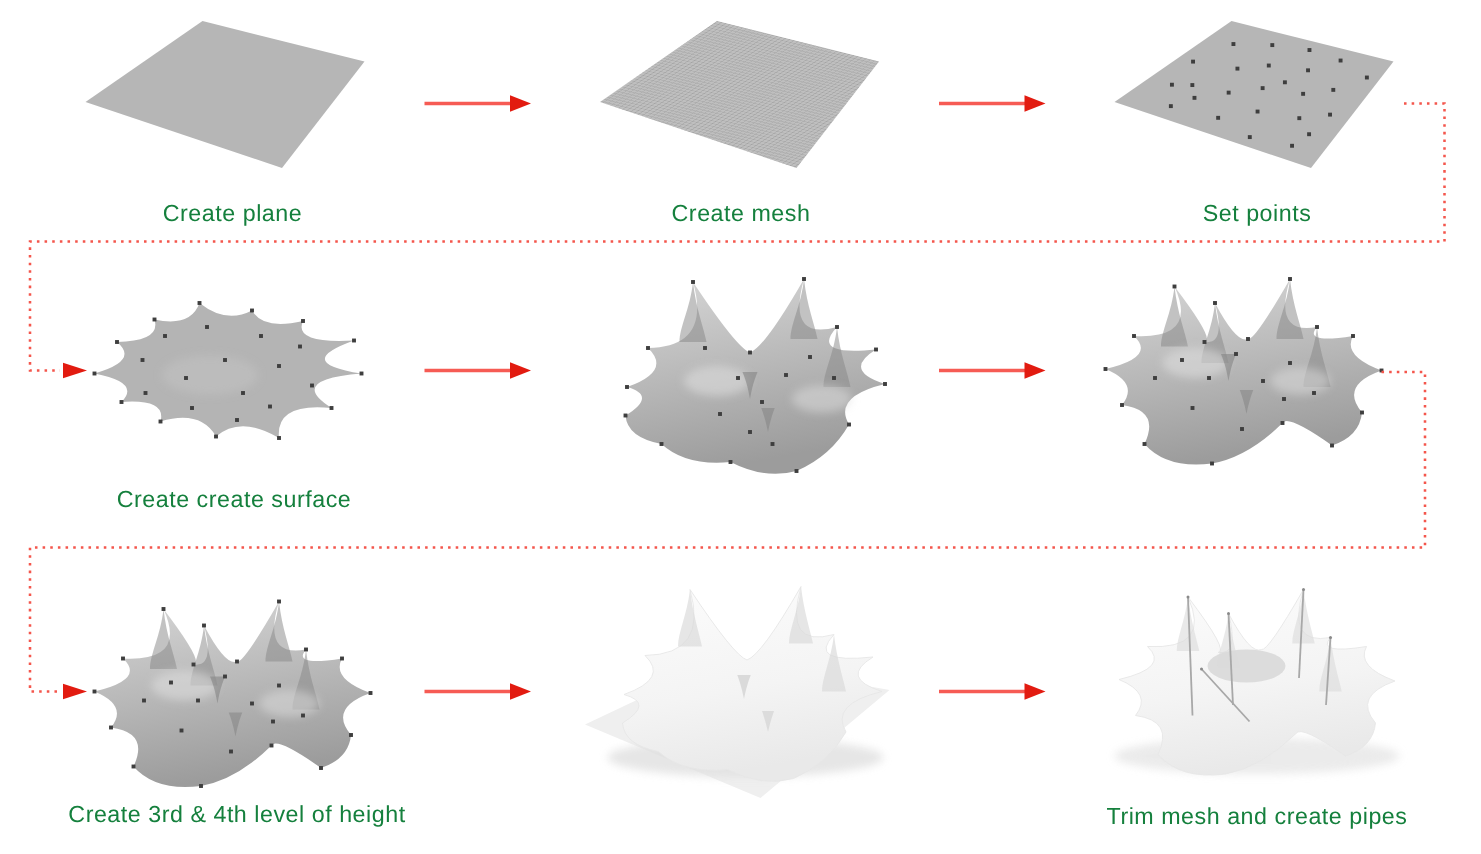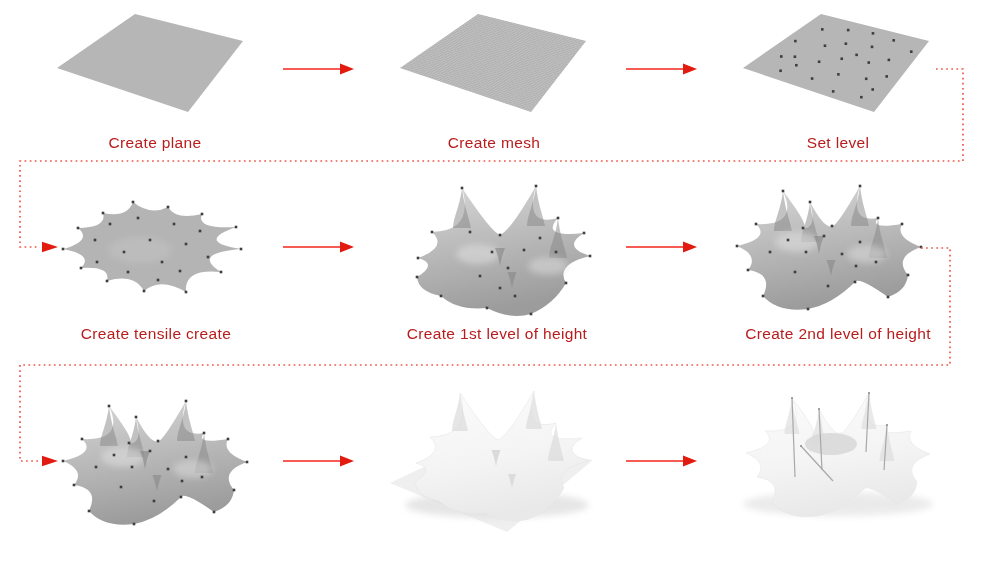--- a/index.html
+++ b/index.html
@@ -1,20 +1,20 @@
 <!DOCTYPE html>
 <html><head>
 <meta charset="utf-8">
 <style>
   html,body{margin:0;padding:0;background:#ffffff;}
   .stage{position:relative;width:987px;height:569px;background:#ffffff;overflow:hidden;
          font-family:"Liberation Sans","DejaVu Sans",sans-serif;}
   .stage svg{position:absolute;left:0;top:0;}
   .lbl{position:absolute;transform:translate(-50%,-50%);white-space:nowrap;
-       font-size:15.5px;letter-spacing:.35px;color:#b91c1c;}
+       font-size:15.5px;letter-spacing:.35px;color:#15803d;}
   .l0{left:155px;top:143px}.l1{left:494px;top:143px}.l2{left:838px;top:143px}
   .l3{left:156px;top:334px}.l4{left:497px;top:334px}.l5{left:838px;top:334px}
   .l6{left:158px;top:544px}.l7{left:497px;top:545px}.l8{left:838px;top:545px}
   .arrow-line{stroke:#f65b54;stroke-width:2.2;}
   .arrow-head{fill:#e21b10;}
   .dotted{fill:none;stroke:#f4564c;stroke-width:1.7;stroke-dasharray:1.7 3.4;}
 </style>
 </head>
 <body>
 
@@ -272,17 +272,17 @@
       </g>
       <g>
         <polyline class="dotted" points="921,248 950,248 950,365 20,365 20,461 40,461"></polyline>
         <polygon class="arrow-head" points="42,455.8 58,461 42,466.2"></polygon>
       </g>
     </g>
   </svg>
 
   <div class="lbl l0">Create plane</div>
   <div class="lbl l1">Create mesh</div>
-  <div class="lbl l2">Set level</div>
-  <div class="lbl l3">Create tensile create</div>
-  <div class="lbl l4">Create 1st level of height</div>
-  <div class="lbl l5">Create 2nd level of height</div>
+  <div class="lbl l2">Set points</div>
+  <div class="lbl l3">Create create surface</div>
+  <div class="lbl l6">Create 3rd &amp; 4th level of height</div>
+  <div class="lbl l8">Trim mesh and create pipes</div>
 </div>
 
 </body></html>

